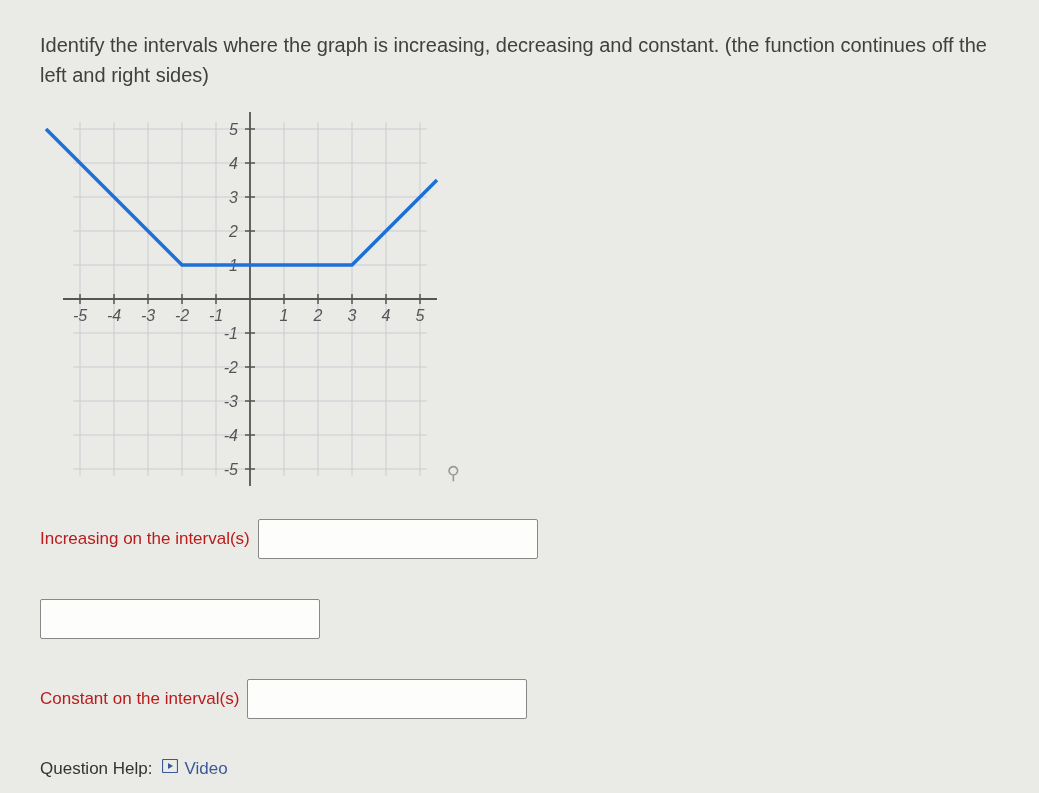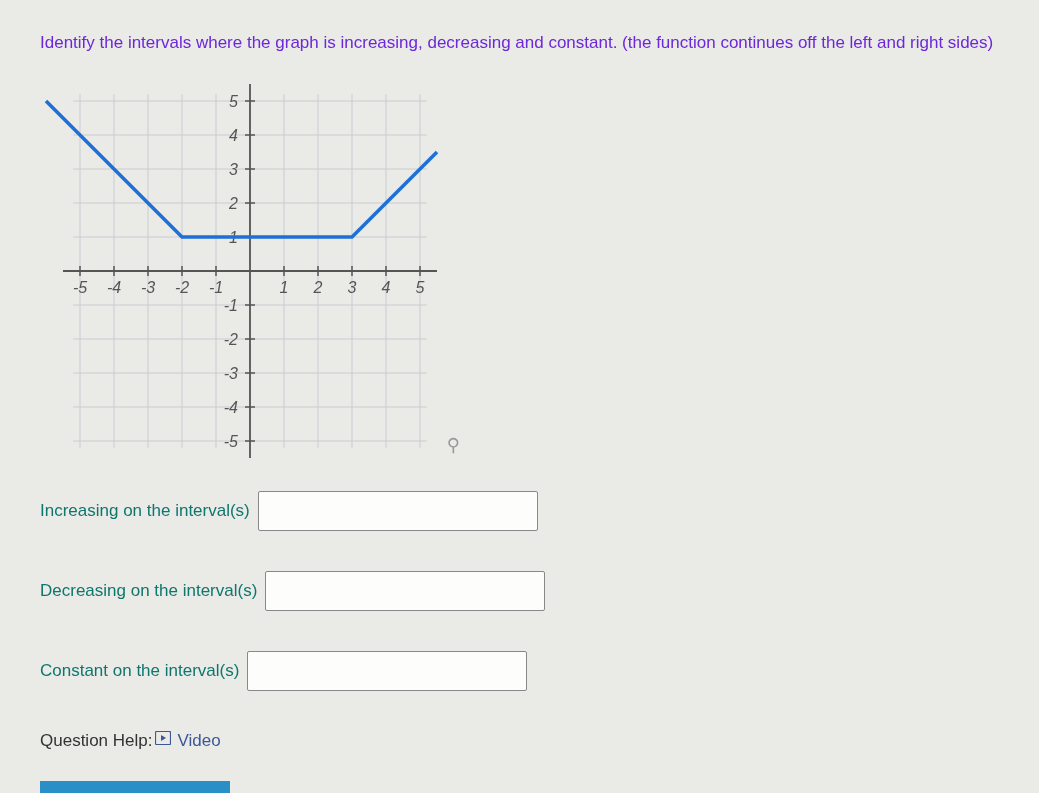--- a/index.html
+++ b/index.html
@@ -6,24 +6,24 @@
     body {
       font-family: "Lucida Sans Unicode", "Lucida Grande", Arial, sans-serif;
       background: #eaeae6;
       width: 1039px;
       height: 793px;
       padding: 30px 40px;
       color: #333;
       position: relative;
     }
     .question-text {
-      font-size: 17px;
-      color: #6d28d9;
+      font-size: 20px;
+      color: #404040;
       line-height: 1.5;
-      margin-bottom: 25px;
+      margin-bottom: 19px;
     }
     .graph-container {
       position: relative;
       width: 420px;
       height: 380px;
       margin-bottom: 30px;
     }
     .graph-svg {
       position: absolute;
       top: 0;
@@ -38,37 +38,37 @@
       cursor: pointer;
     }
     .answer-row {
       display: flex;
       align-items: center;
       margin-bottom: 40px;
       gap: 8px;
     }
     .answer-label {
       font-size: 17px;
-      color: #0f766e;
+      color: #b91c1c;
     }
     .answer-input {
       border: 1px solid #888;
       background: #fdfdfc;
       height: 40px;
       width: 280px;
       font-size: 16px;
       padding: 0 8px;
       border-radius: 2px;
     }
     .help-row {
       font-size: 17px;
       color: #333;
       display: flex;
       align-items: center;
-      gap: 3px;
+      gap: 10px;
     }
     .help-link {
       color: #3b5998;
       display: inline-flex;
       align-items: flex-start;
       gap: 6px;
       cursor: pointer;
     }
     .icon-box {
       display: inline-flex;
@@ -174,21 +174,20 @@
   </svg>
   <span class="magnify-icon">⚲</span>
 </div>
 
 <div class="answer-row">
   <span class="answer-label">Increasing on the interval(s)</span>
   <input class="answer-input" type="text" value="" style="">
 </div>
 
 <div class="answer-row">
-  <span class="answer-label">Decreasing on the interval(s)</span>
   <input class="answer-input" type="text" value="" style="">
 </div>
 
 <div class="answer-row">
   <span class="answer-label">Constant on the interval(s)</span>
   <input class="answer-input" type="text" value="" style="">
 </div>
 
 <div class="help-row">
   <span>Question Help:</span>

